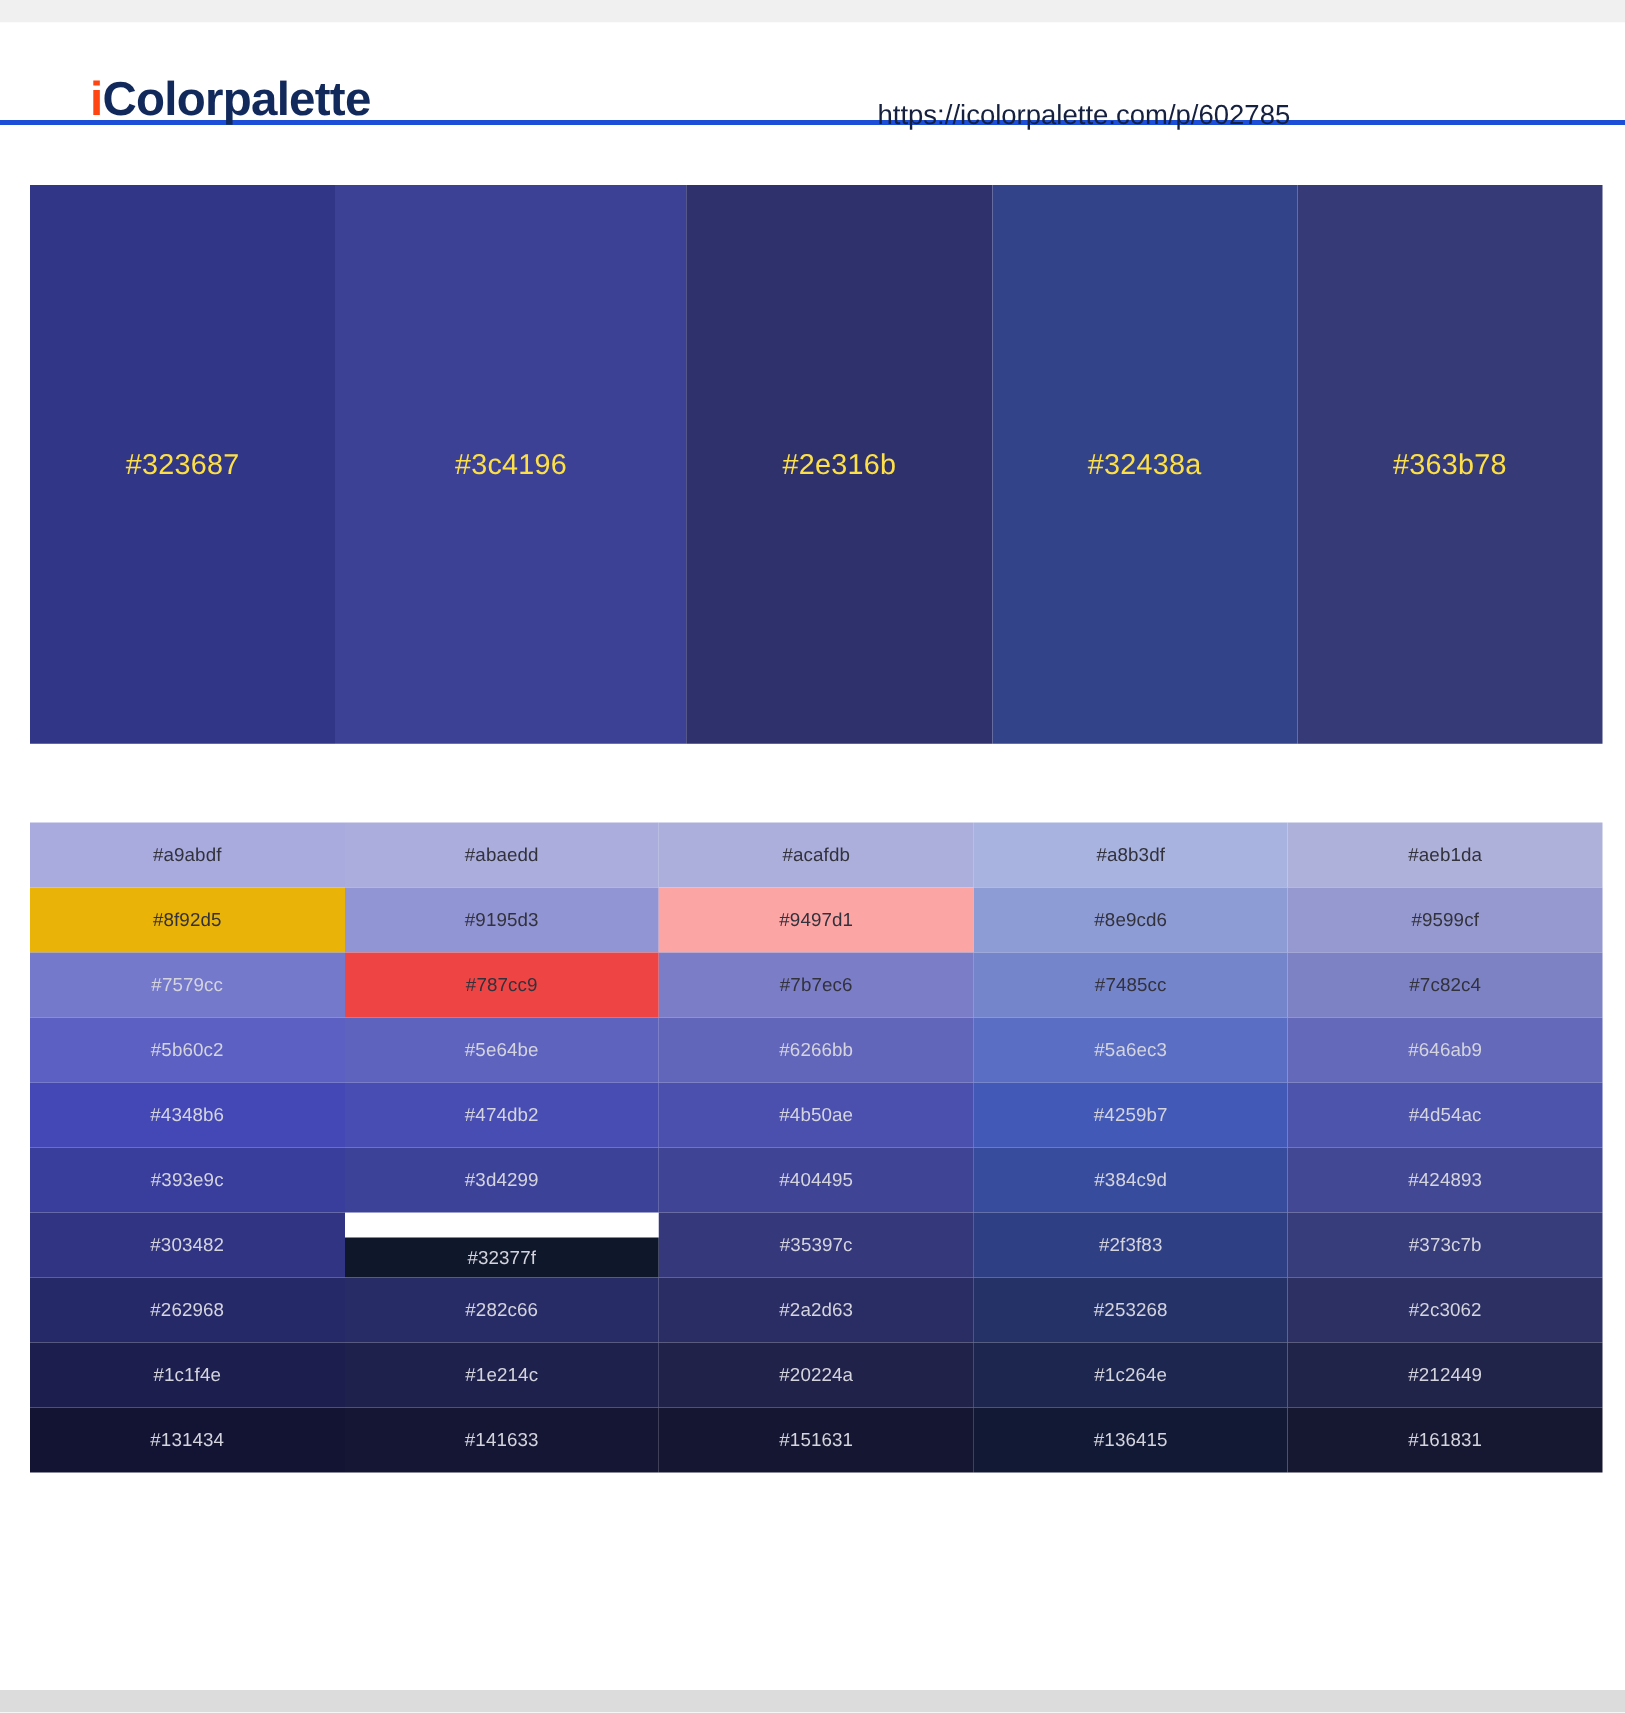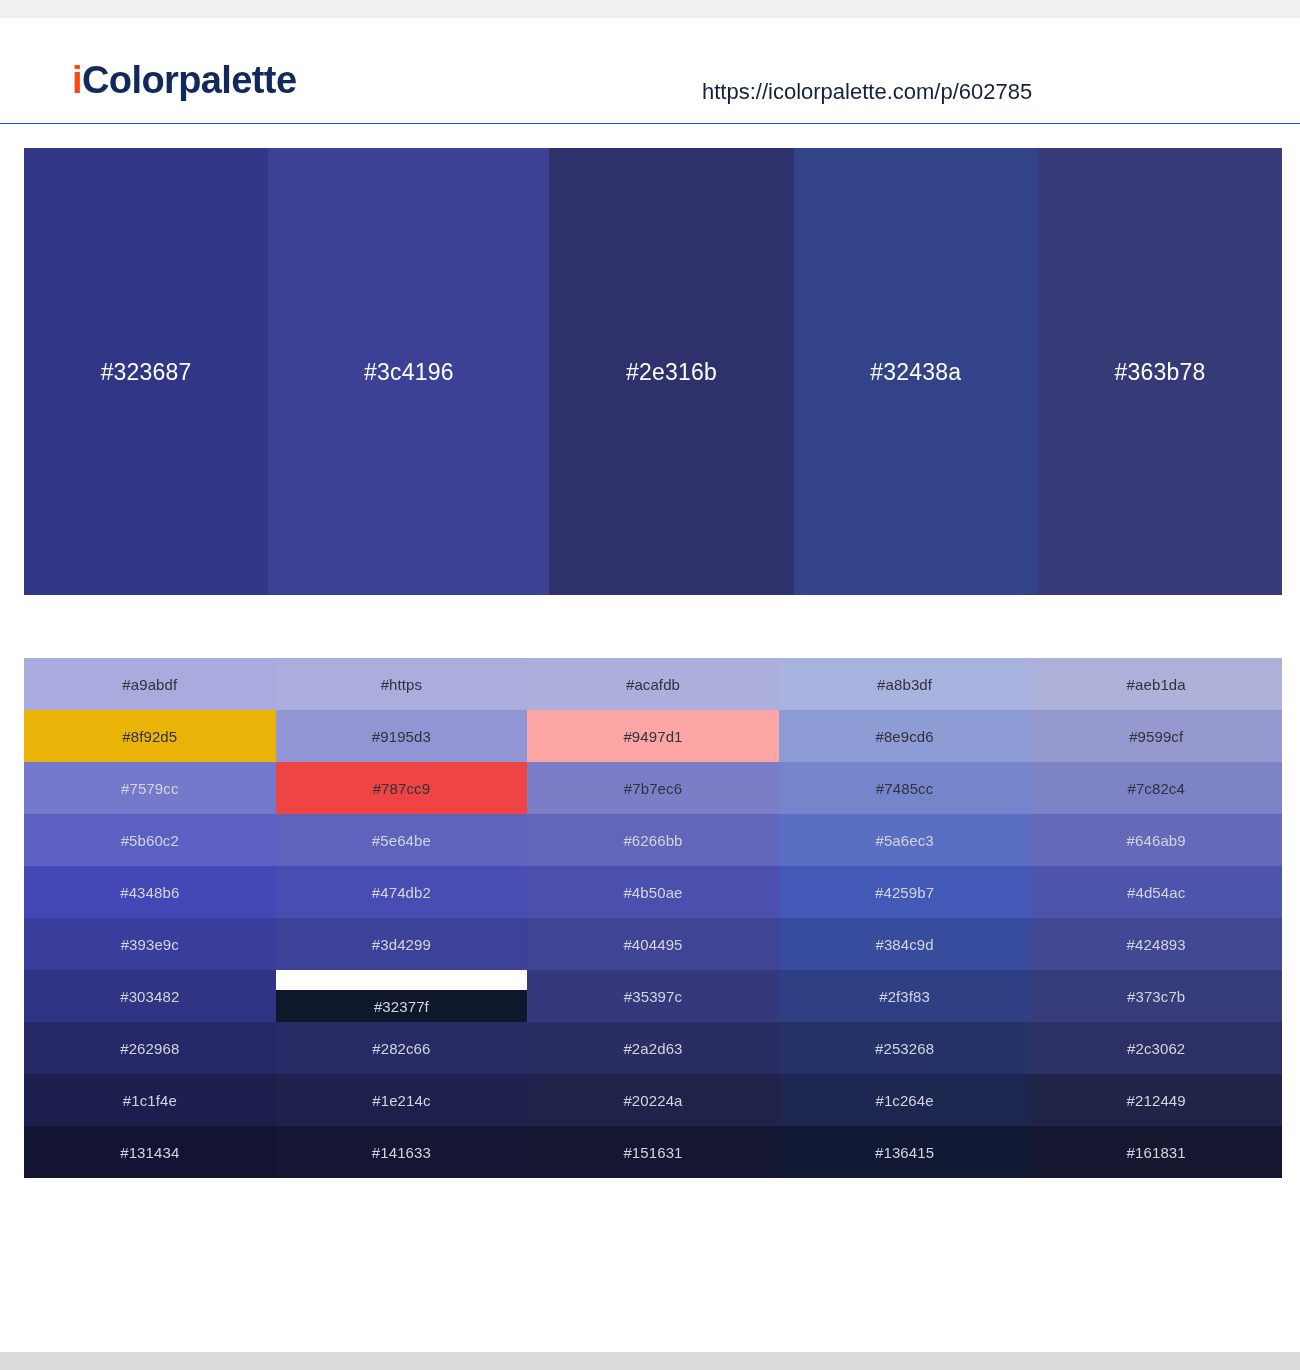--- a/index.html
+++ b/index.html
@@ -28,23 +28,23 @@
   }
   .chrome-top    { top: 0;    height: 18px; background: #f0f0f0; }
   .chrome-bottom { top: 1352px; height: 18px; background: #dcdcdc; }
 
   
   .header {
     position: absolute;
     top: 18px;
     left: 0;
     width: 1300px;
-    height: 106px;
+    height: 82px;
     background: #ffffff;
-    border-bottom: 1px solid #1d4ed8;
+    border-bottom: 4px solid #1d4ed8;
   }
 
   .logo {
     position: absolute;
     left: 72px;
     top: 43px;
     font-size: 38px;
     font-weight: bold;
     letter-spacing: -0.6px;
     line-height: 1;
@@ -77,21 +77,21 @@
     position: relative;
   }
   .swatch-label {
     position: absolute;
     left: 0;
     right: 0;
     top: 50%;
     transform: translateY(-50%);
     text-align: center;
     font-size: 23px;
-    color: #ffffff;
+    color: #fde047;
     letter-spacing: 0.2px;
     white-space: nowrap;
   }
 
   
   .shade-grid {
     position: absolute;
     left: 24px;
     top: 658px;
     width: 1258px;
@@ -143,21 +143,21 @@
         <div class="swatch-label">#32438a</div>
       </div>
       <div class="swatch" style="background: rgb(54, 59, 120);">
         <div class="swatch-label">#363b78</div>
       </div>
     </div>
 
   <div class="shade-grid" id="shade-grid">
       <div class="shade-row">
         <div class="shade-cell txt-dark" style="background: rgb(169, 171, 223);">#a9abdf</div>
-        <div class="shade-cell txt-dark" style="background: rgb(171, 174, 221);">#https</div>
+        <div class="shade-cell txt-dark" style="background: rgb(171, 174, 221);">#abaedd</div>
         <div class="shade-cell txt-dark" style="background: rgb(172, 175, 219);">#acafdb</div>
         <div class="shade-cell txt-dark" style="background: rgb(168, 179, 223);">#a8b3df</div>
         <div class="shade-cell txt-dark" style="background: rgb(174, 177, 218);">#aeb1da</div>
       </div>
       <div class="shade-row">
         <div class="shade-cell txt-dark" style="background: #eab308;">#8f92d5</div>
         <div class="shade-cell txt-dark" style="background: rgb(145, 149, 211);">#9195d3</div>
         <div class="shade-cell txt-dark" style="background: #fca5a5;">#9497d1</div>
         <div class="shade-cell txt-dark" style="background: rgb(142, 156, 214);">#8e9cd6</div>
         <div class="shade-cell txt-dark" style="background: rgb(149, 153, 207);">#9599cf</div>

